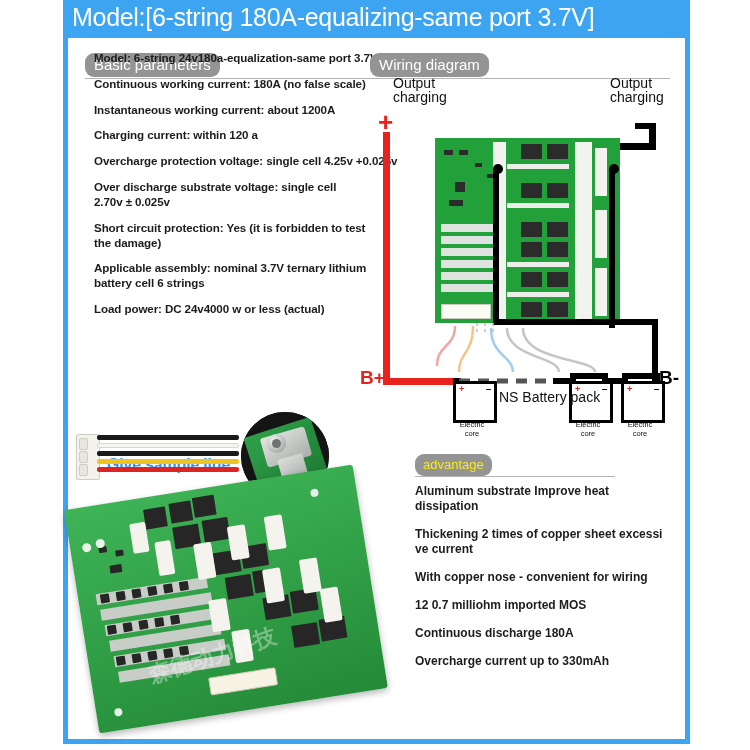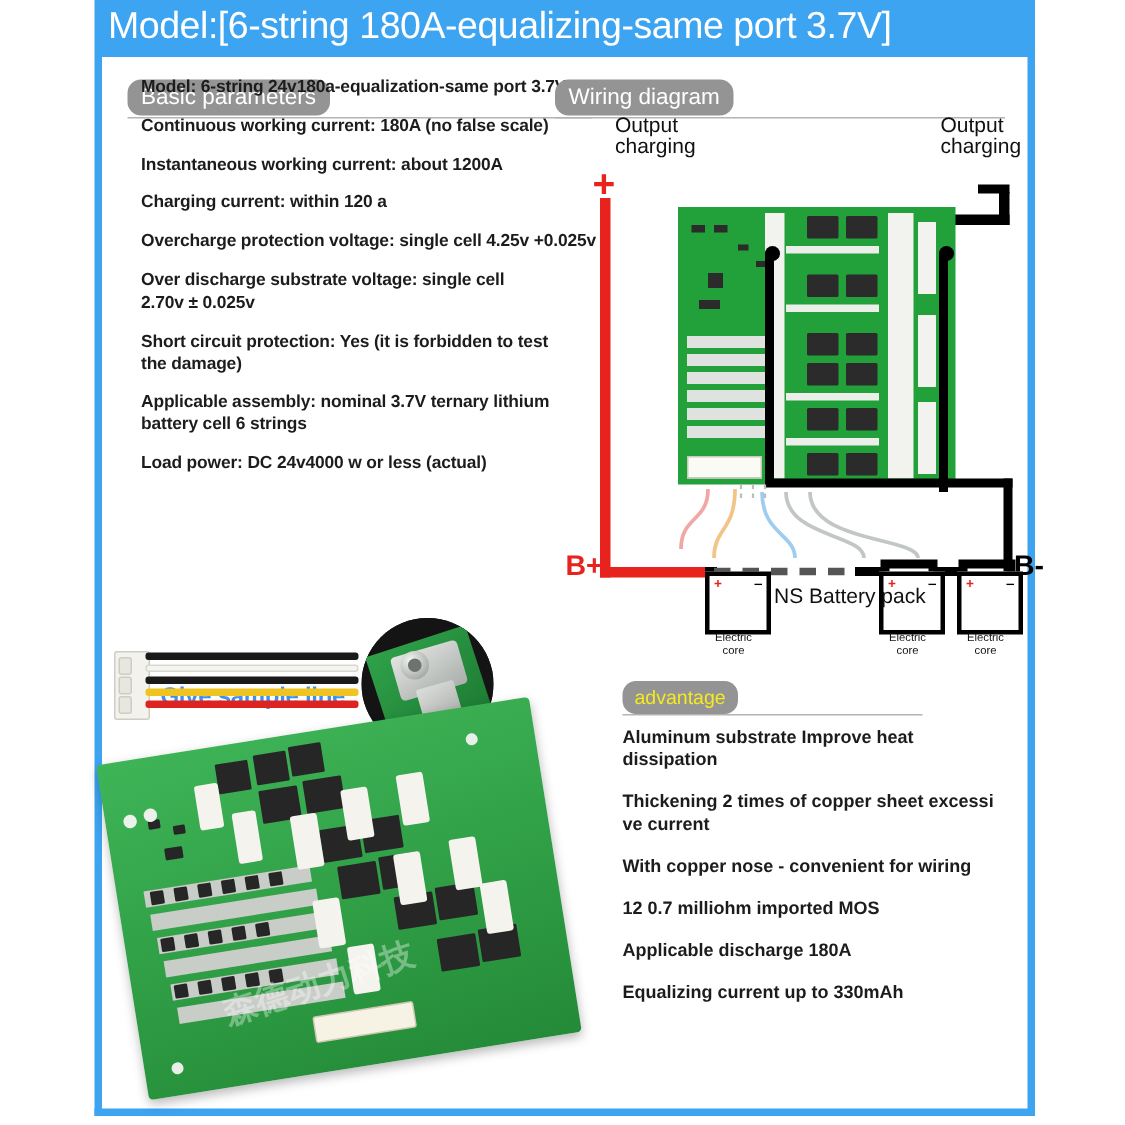--- a/index.html
+++ b/index.html
@@ -27,21 +27,21 @@
   .params{position:absolute;left:31px;top:51px;width:315px;}
   .params p{margin:0 0 11px 0;font-size:11.6px;color:#1c1c1c;
             line-height:1.28;font-weight:bold;letter-spacing:-0.1px;}
 
   
   .advs{position:absolute;left:352px;top:484px;width:250px;}
   .advs p{margin:0 0 13px 0;font-size:12px;color:#1c1c1c;
           line-height:1.25;font-weight:bold;}
 
   
-  #wire{position:absolute;left:327px;top:76px;width:312px;height:310px;}
+  #wire{position:absolute;left:310px;top:76px;width:312px;height:310px;}
   .wlabel{position:absolute;font-size:14px;color:#111;line-height:1.02;
           white-space:nowrap;}
   .sym{position:absolute;font-weight:bold;line-height:1;}
   .sym.red{color:#e8221c;}
   .sym.blk{color:#000;}
   .cellcap{position:absolute;font-size:7.5px;color:#111;text-align:center;
            line-height:1.15;width:46px;}
 
   
   .pcb{position:absolute;background:#22a03a;overflow:hidden;}
@@ -318,17 +318,17 @@
   </div>
 
   <div class="badge yellow" style="left:352px;top:454px;">advantage</div>
   <div class="rule" style="left:352px;top:476px;width:200px;"></div>
 
   <div class="advs">
     <p>Aluminum substrate Improve heat dissipation</p>
     <p>Thickening 2 times of copper sheet excessi ve current</p>
     <p>With copper nose - convenient for wiring</p>
     <p>12 0.7 milliohm imported MOS</p>
-    <p>Applicable discharge 180A</p>
-    <p>Equalizing current up to 330mAh</p>
+    <p>Continuous discharge 180A</p>
+    <p>Overcharge current up to 330mAh</p>
   </div>
 
 </div>
 
 </body></html>

